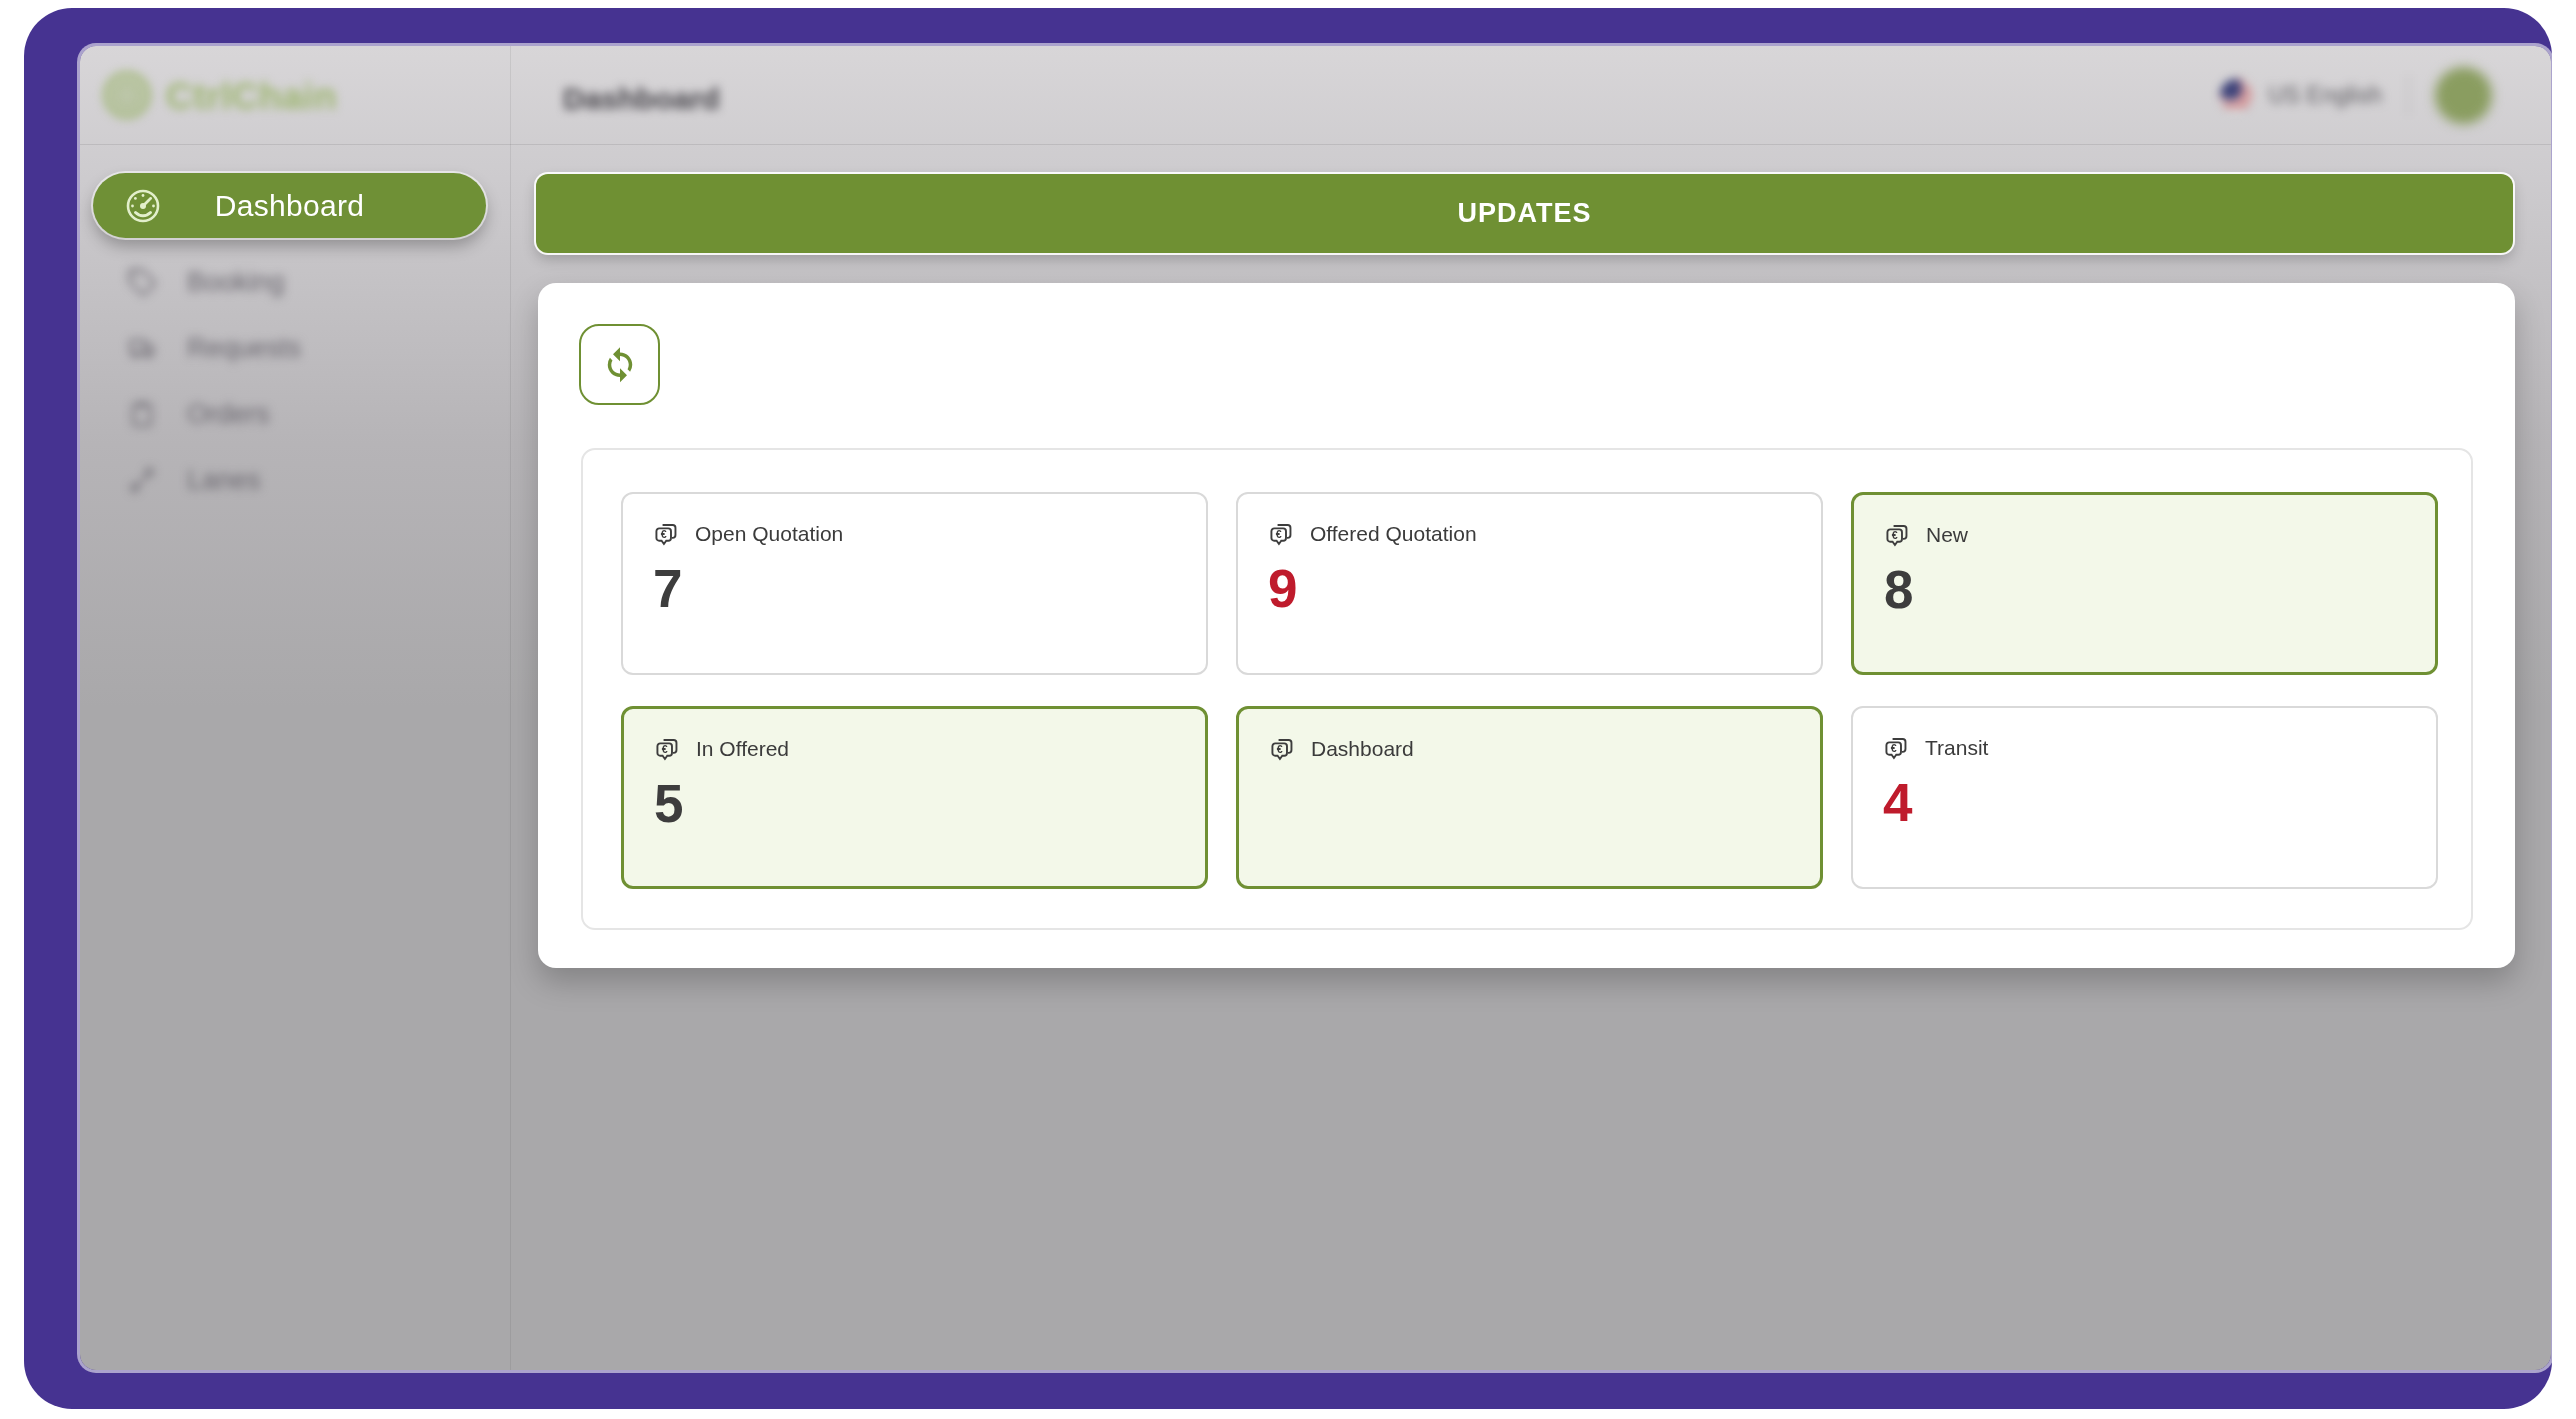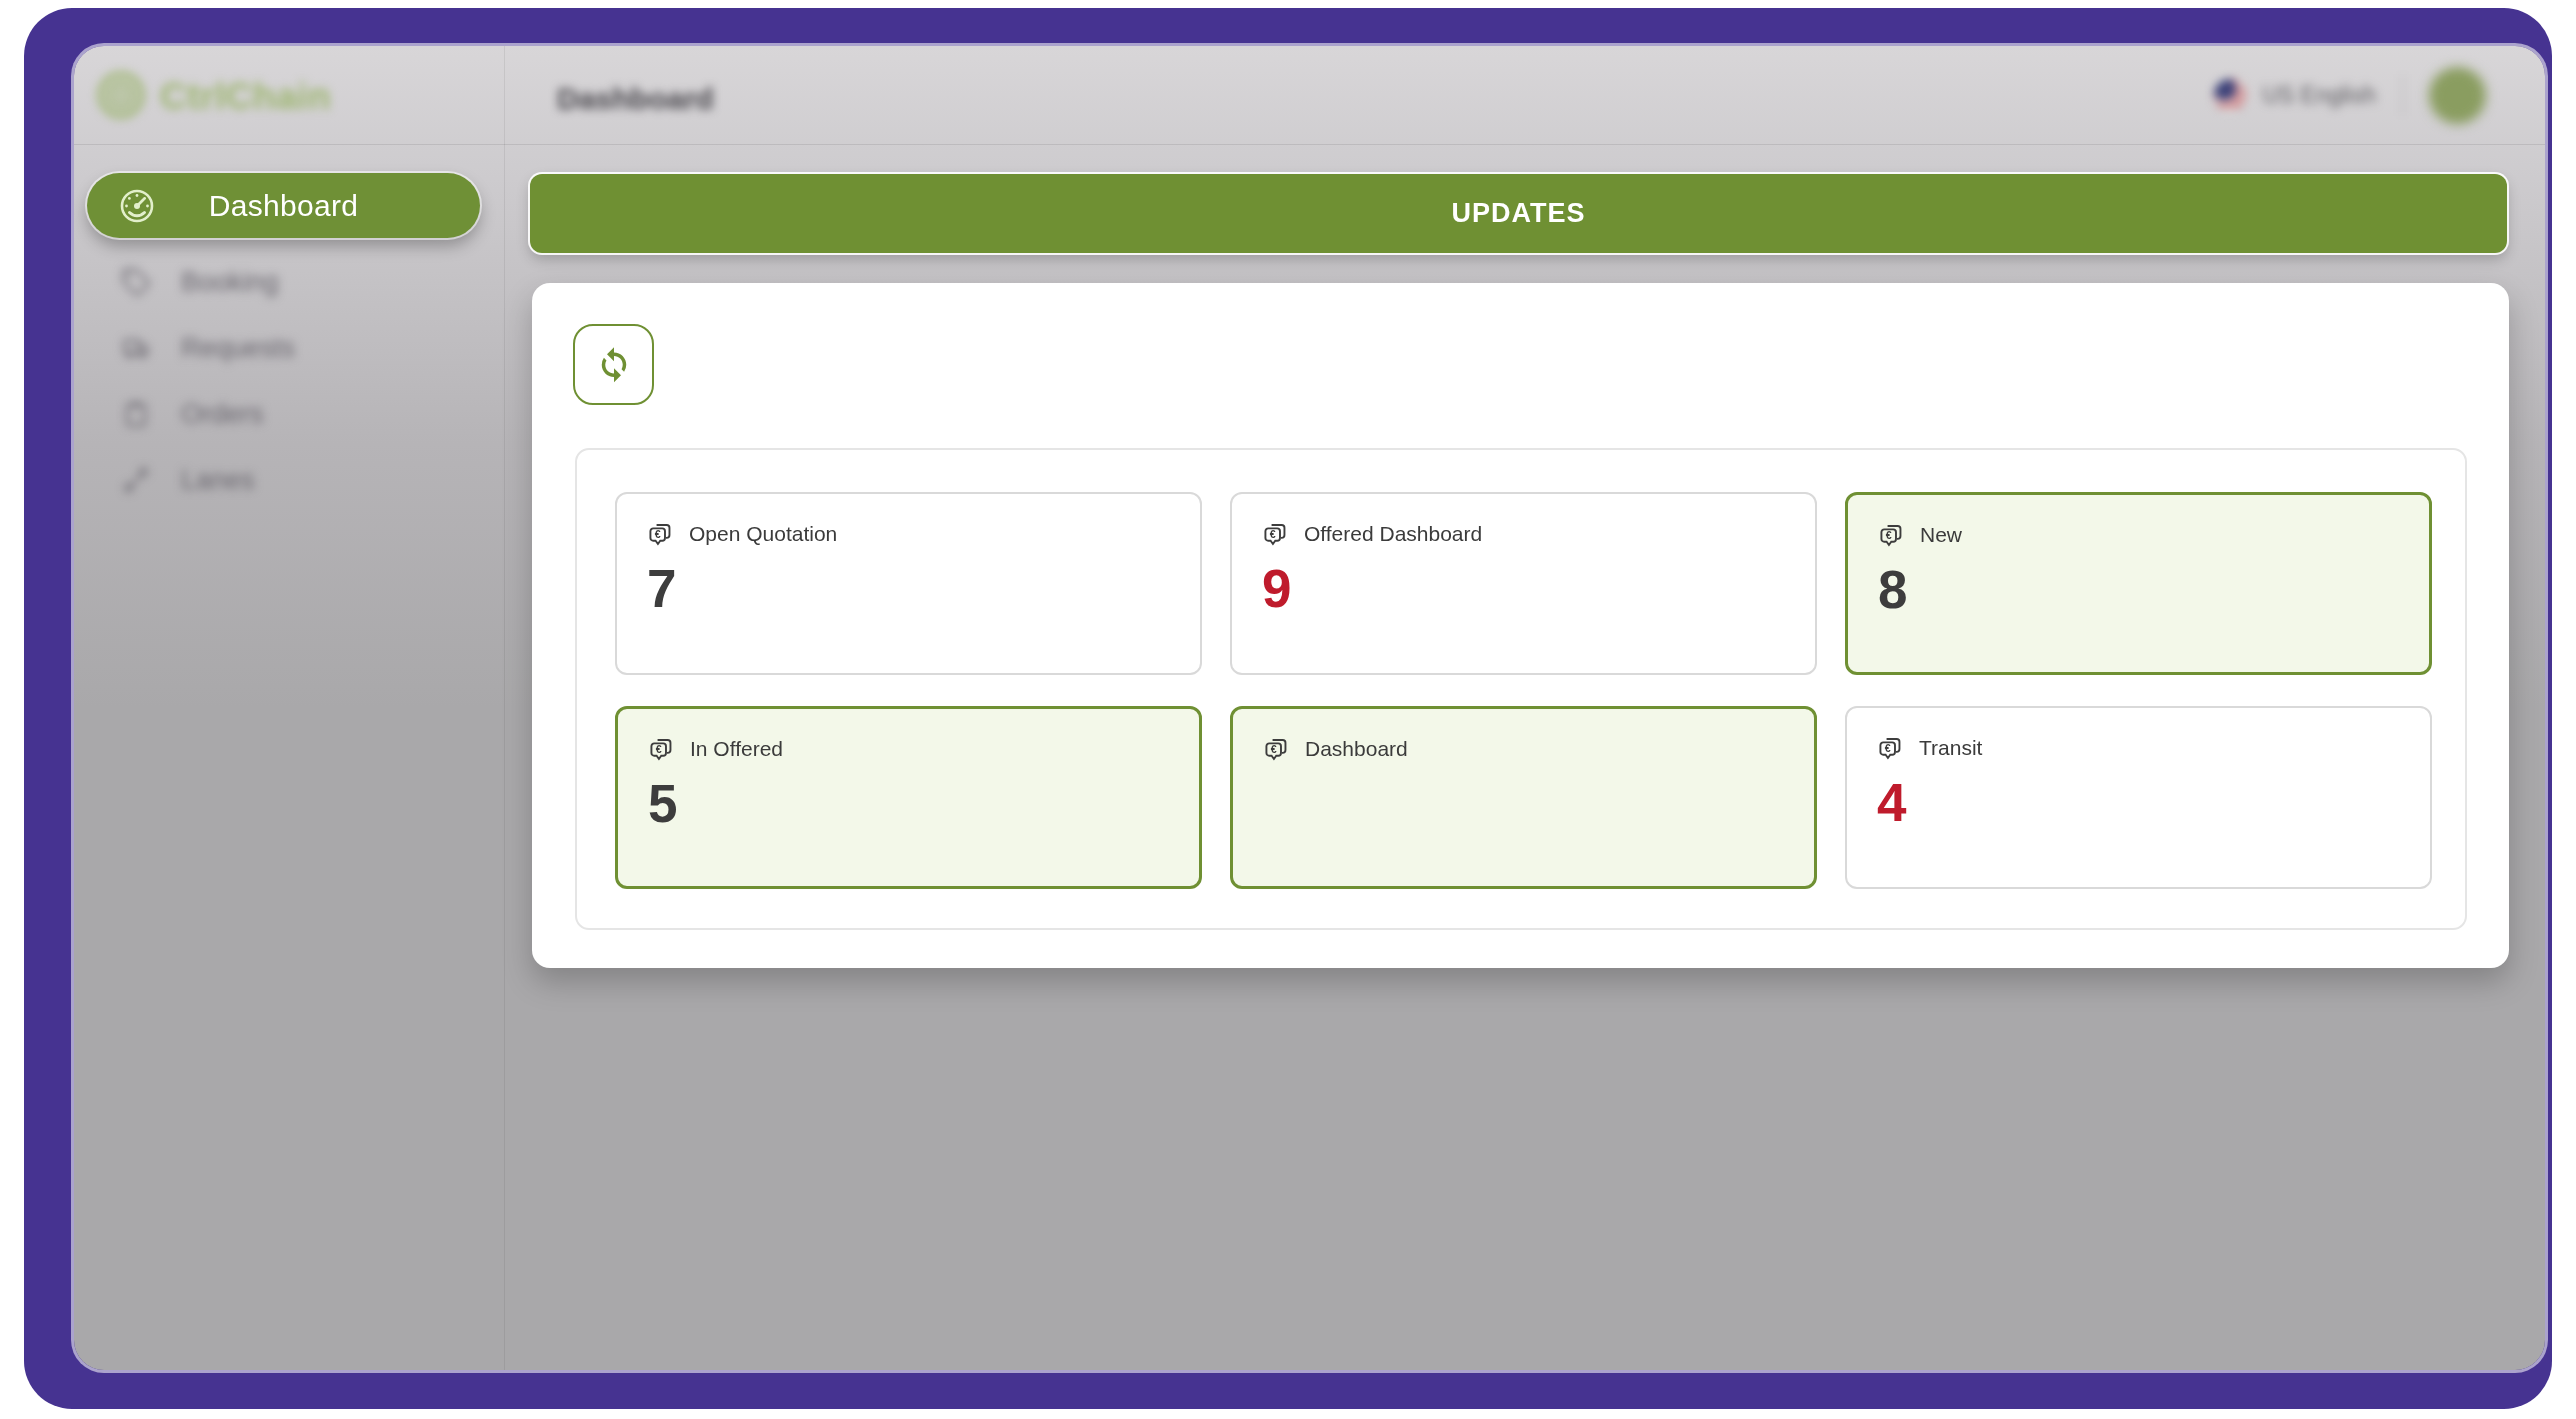--- a/index.html
+++ b/index.html
@@ -1,20 +1,20 @@
 <!DOCTYPE html>
 <html><head>
 <meta charset="utf-8">
 <style>
   html,body{margin:0;padding:0;background:#ffffff;}
   .stage{position:relative;width:2576px;height:1419px;background:#ffffff;overflow:hidden;
          font-family:"Liberation Sans","DejaVu Sans",sans-serif;}
   .frame{position:absolute;left:24px;top:8px;width:2528px;height:1401px;background:#463391;
          border-radius:48px;}
-  .screen{position:absolute;left:50px;top:38px;width:2471px;height:1324px;border-radius:30px;
+  .screen{position:absolute;left:56px;top:38px;width:2471px;height:1324px;border-radius:16px;
           overflow:hidden;box-shadow:0 0 0 3px rgba(255,255,255,.55);
           background:linear-gradient(180deg,#d8d6d8 0%,#cdcbce 10%,#b6b4b7 30%,#a9a8aa 50%,#a9a8aa 100%);}
   .blur{filter:blur(5px);}
   .blur6{filter:blur(6px);}
 
   
   .sidebar{position:absolute;left:0;top:0;width:430px;height:100%;border-right:1px solid rgba(0,0,0,.07);}
   .topbar{position:absolute;left:0;top:0;width:100%;height:98px;border-bottom:1px solid rgba(0,0,0,.09);}
   .logo{position:absolute;left:22px;top:24px;display:flex;align-items:center;gap:14px;}
   .logo-text{font-size:37px;font-weight:bold;color:#9cb56e;letter-spacing:0.5px;}
@@ -182,21 +182,21 @@
               </div>
               <div class="tile">
                 <div class="tile-head">
                   <span class="tile-ic">
                     <svg width="27" height="28" viewBox="0 0 24 25">
                       <path d="M8.5 4.5h9a2.5 2.5 0 0 1 2.5 2.5v6.5a2.5 2.5 0 0 1-2.5 2.5h-.6" fill="none" stroke="#3d3d3d" stroke-width="1.7"></path>
                       <path d="M5.5 7.5h8a2.5 2.5 0 0 1 2.5 2.5v6a2.5 2.5 0 0 1-2.5 2.5h-1.7l-2.1 2.9-2.1-2.9H5.5A2.5 2.5 0 0 1 3 16v-6a2.5 2.5 0 0 1 2.5-2.5z" fill="#ffffff" stroke="#3d3d3d" stroke-width="1.7"></path>
                       <text x="9.5" y="16.4" font-size="9.5" font-weight="bold" text-anchor="middle" fill="#3d3d3d" font-family="Liberation Sans, DejaVu Sans, sans-serif">€</text>
                     </svg>
                   </span>
-                  <span class="tile-label">Offered Dashboard</span>
+                  <span class="tile-label">Offered Quotation</span>
                 </div>
                 <div class="tile-value" style="color: rgb(191, 27, 44);">9</div>
               </div>
               <div class="tile hl">
                 <div class="tile-head">
                   <span class="tile-ic">
                     <svg width="27" height="28" viewBox="0 0 24 25">
                       <path d="M8.5 4.5h9a2.5 2.5 0 0 1 2.5 2.5v6.5a2.5 2.5 0 0 1-2.5 2.5h-.6" fill="none" stroke="#3d3d3d" stroke-width="1.7"></path>
                       <path d="M5.5 7.5h8a2.5 2.5 0 0 1 2.5 2.5v6a2.5 2.5 0 0 1-2.5 2.5h-1.7l-2.1 2.9-2.1-2.9H5.5A2.5 2.5 0 0 1 3 16v-6a2.5 2.5 0 0 1 2.5-2.5z" fill="#f3f8e9" stroke="#3d3d3d" stroke-width="1.7"></path>
                       <text x="9.5" y="16.4" font-size="9.5" font-weight="bold" text-anchor="middle" fill="#3d3d3d" font-family="Liberation Sans, DejaVu Sans, sans-serif">€</text>

